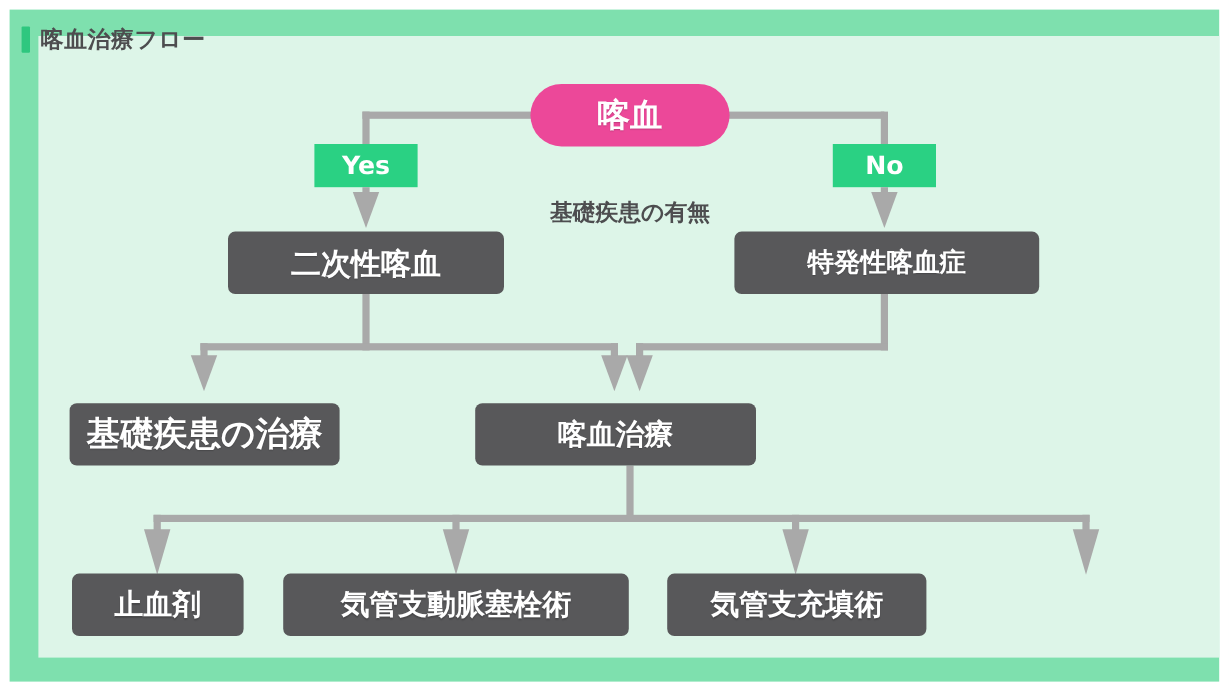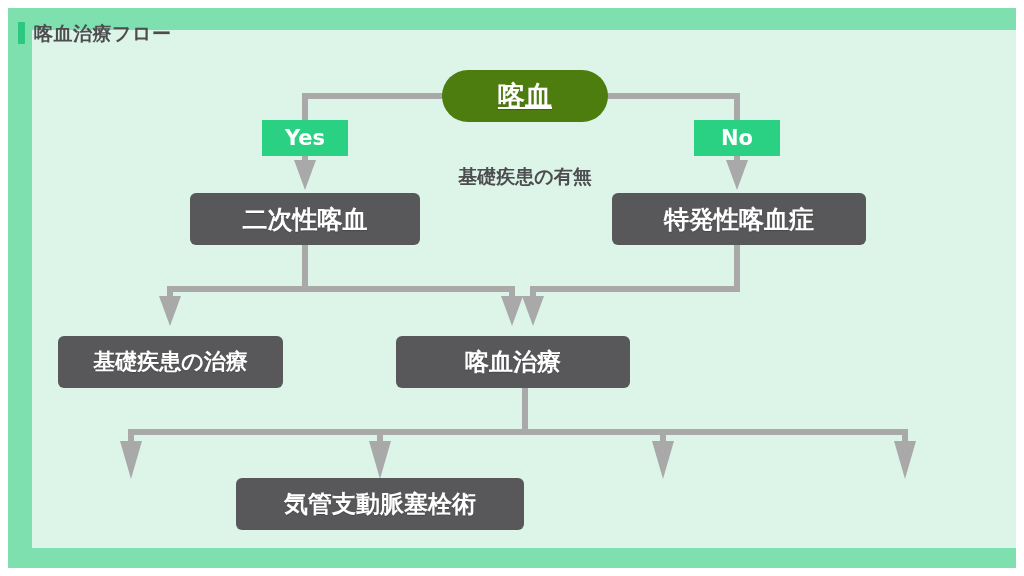--- a/index.html
+++ b/index.html
@@ -11,21 +11,21 @@
           background:#ddf5e8;}
   .title-wrap{position:absolute;left:18px;top:22px;display:flex;align-items:center;gap:9px;text-align:center;}
   .title-bar{width:7px;height:22px;background:#2ec77f;border-radius:1px;}
   .title-text{font-size:19px;font-weight:bold;color:#4d4d4f;letter-spacing:.5px;
               line-height:22px;}
   .stage{position:absolute;left:0;top:0;width:1024px;height:576px;}
   .node{position:absolute;background:#58585a;border-radius:6px;
         display:flex;align-items:center;justify-content:center;
         color:#ffffff;font-weight:bold;box-sizing:border-box;
         text-shadow:0 1px 1px rgba(0,0,0,.18);}
-  .node.root{background:#4d7c0f;border-radius:999px;text-decoration:underline;}
+  .node.root{background:#ec4899;border-radius:999px;}
   .badge{position:absolute;background:#2ad183;display:flex;align-items:center;
          justify-content:center;color:#ffffff;font-weight:bold;font-size:21px;}
   .sublabel{position:absolute;color:#4d4d4f;font-weight:bold;font-size:19px;
             text-align:center;}
   .ln{position:absolute;background:#a9a9a9;}
   .arrow{position:absolute;width:0;height:0;
          border-left:11px solid transparent;border-right:11px solid transparent;
          border-top:30px solid #a9a9a9;}
 </style>
 </head>
@@ -82,24 +82,26 @@
 
   <div class="ln" style="left:902px;top:429px;width:6px;height:16px;"></div>
   <div class="arrow" style="left:894px;top:441px;border-top-width:38px;"></div>
 
   <div class="node root" style="left:442px;top:70px;width:166px;height:52px;font-size:27px;">喀血</div>
 
   <div class="sublabel" style="left:425px;top:144px;width:200px;margin-top:20px;">基礎疾患の有無</div>
 
   <div class="node" style="left:190px;top:193px;width:230px;height:52px;font-size:25px;">二次性喀血</div>
 
-  <div class="node" style="left:612px;top:193px;width:254px;height:52px;font-size:25px;">特発性喀血症</div>
+  <div class="node" style="left:612px;top:193px;width:254px;height:52px;font-size:22px;">特発性喀血症</div>
 
-  <div class="node" style="left:58px;top:336px;width:225px;height:52px;font-size:22px;">基礎疾患の治療</div>
+  <div class="node" style="left:58px;top:336px;width:225px;height:52px;font-size:28px;">基礎疾患の治療</div>
 
   <div class="node" style="left:396px;top:336px;width:234px;height:52px;font-size:24px;">喀血治療</div>
 
+  <div class="node" style="left:60px;top:478px;width:143px;height:52px;font-size:24px;">止血剤</div>
 
   <div class="node" style="left:236px;top:478px;width:288px;height:52px;font-size:24px;">気管支動脈塞栓術</div>
 
+  <div class="node" style="left:556px;top:478px;width:216px;height:52px;font-size:24px;">気管支充填術</div>
 
 
 </div>
 
 </body></html>

